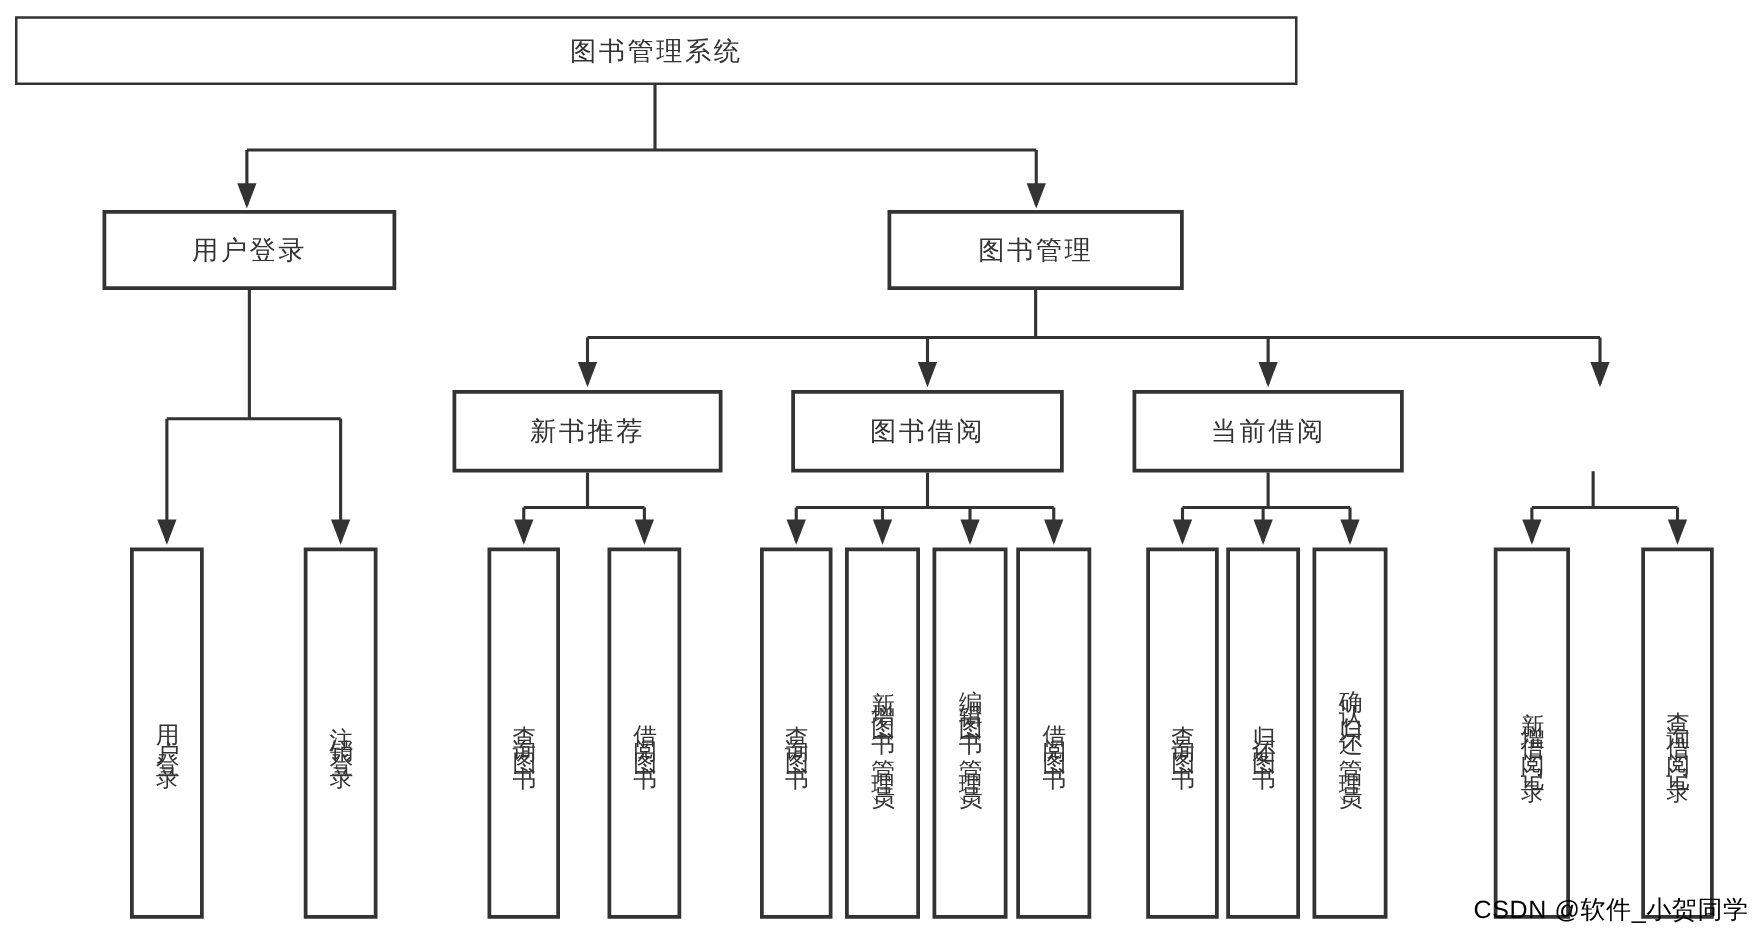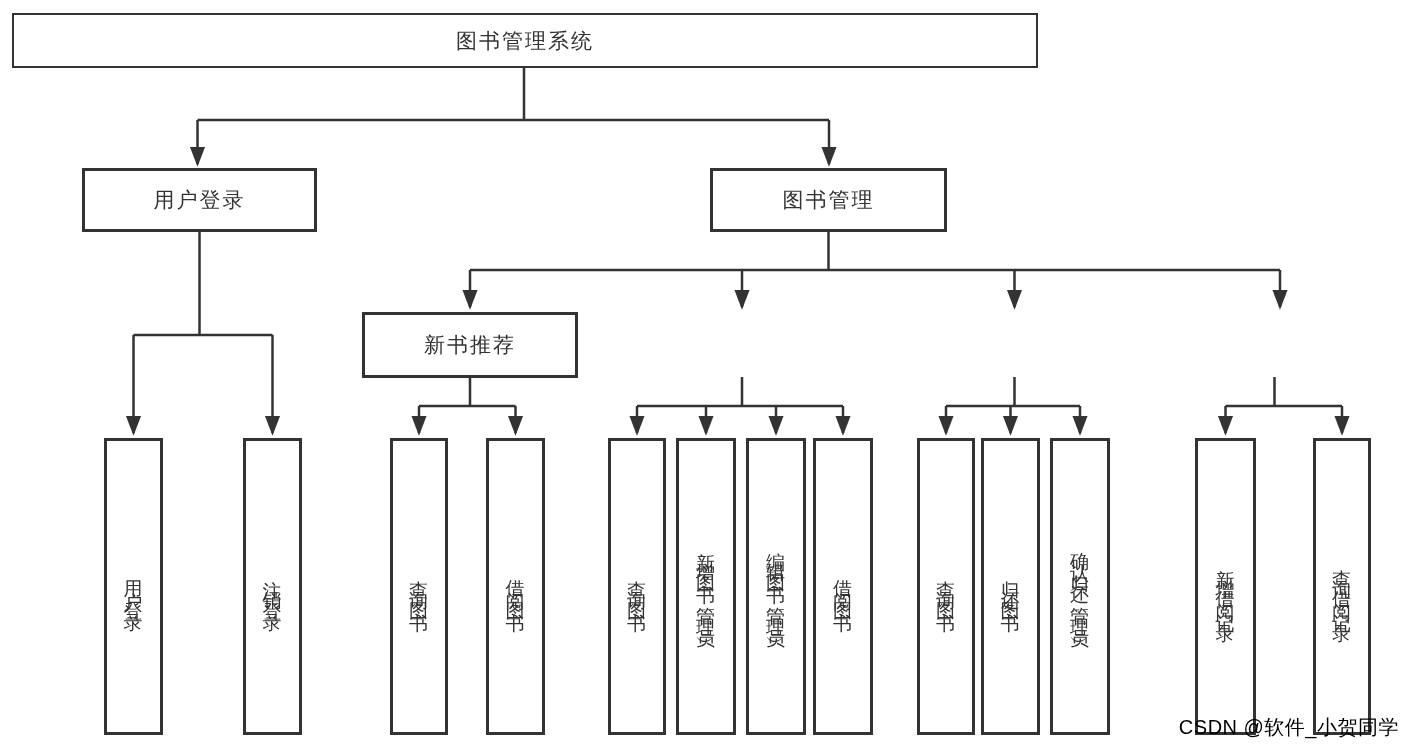--- a/index.html
+++ b/index.html
@@ -106,20 +106,22 @@
       <line x1="1342" y1="406" x2="1342" y2="433" marker-end="url(#ah)"></line>
     </g>
   </svg>
 
   <div class="node h thin" style="left:12px;top:13px;width:1026px;height:55px">图书管理系统</div>
 
   <div class="node h" style="left:82px;top:168px;width:235px;height:64px">用户登录</div>
   <div class="node h" style="left:710px;top:168px;width:237px;height:64px">图书管理</div>
 
   <div class="node h" style="left:362px;top:312px;width:216px;height:66px">新书推荐</div>
+  <div class="node h" style="left:633px;top:312px;width:218px;height:66px">图书借阅</div>
+  <div class="node h" style="left:906px;top:312px;width:217px;height:66px">当前借阅</div>
 
   <div class="node v" style="left:104px;width:59px">用户登录</div>
   <div class="node v" style="left:243px;width:59px">注销登录</div>
 
   <div class="node v" style="left:390px;width:58px">查询图书</div>
   <div class="node v" style="left:486px;width:59px">借阅图书</div>
 
   <div class="node v" style="left:608px;width:58px">查询图书</div>
   <div class="node v" style="left:676px;width:60px">新增图书（管理员）</div>
   <div class="node v" style="left:746px;width:60px">编辑图书（管理员）</div>

